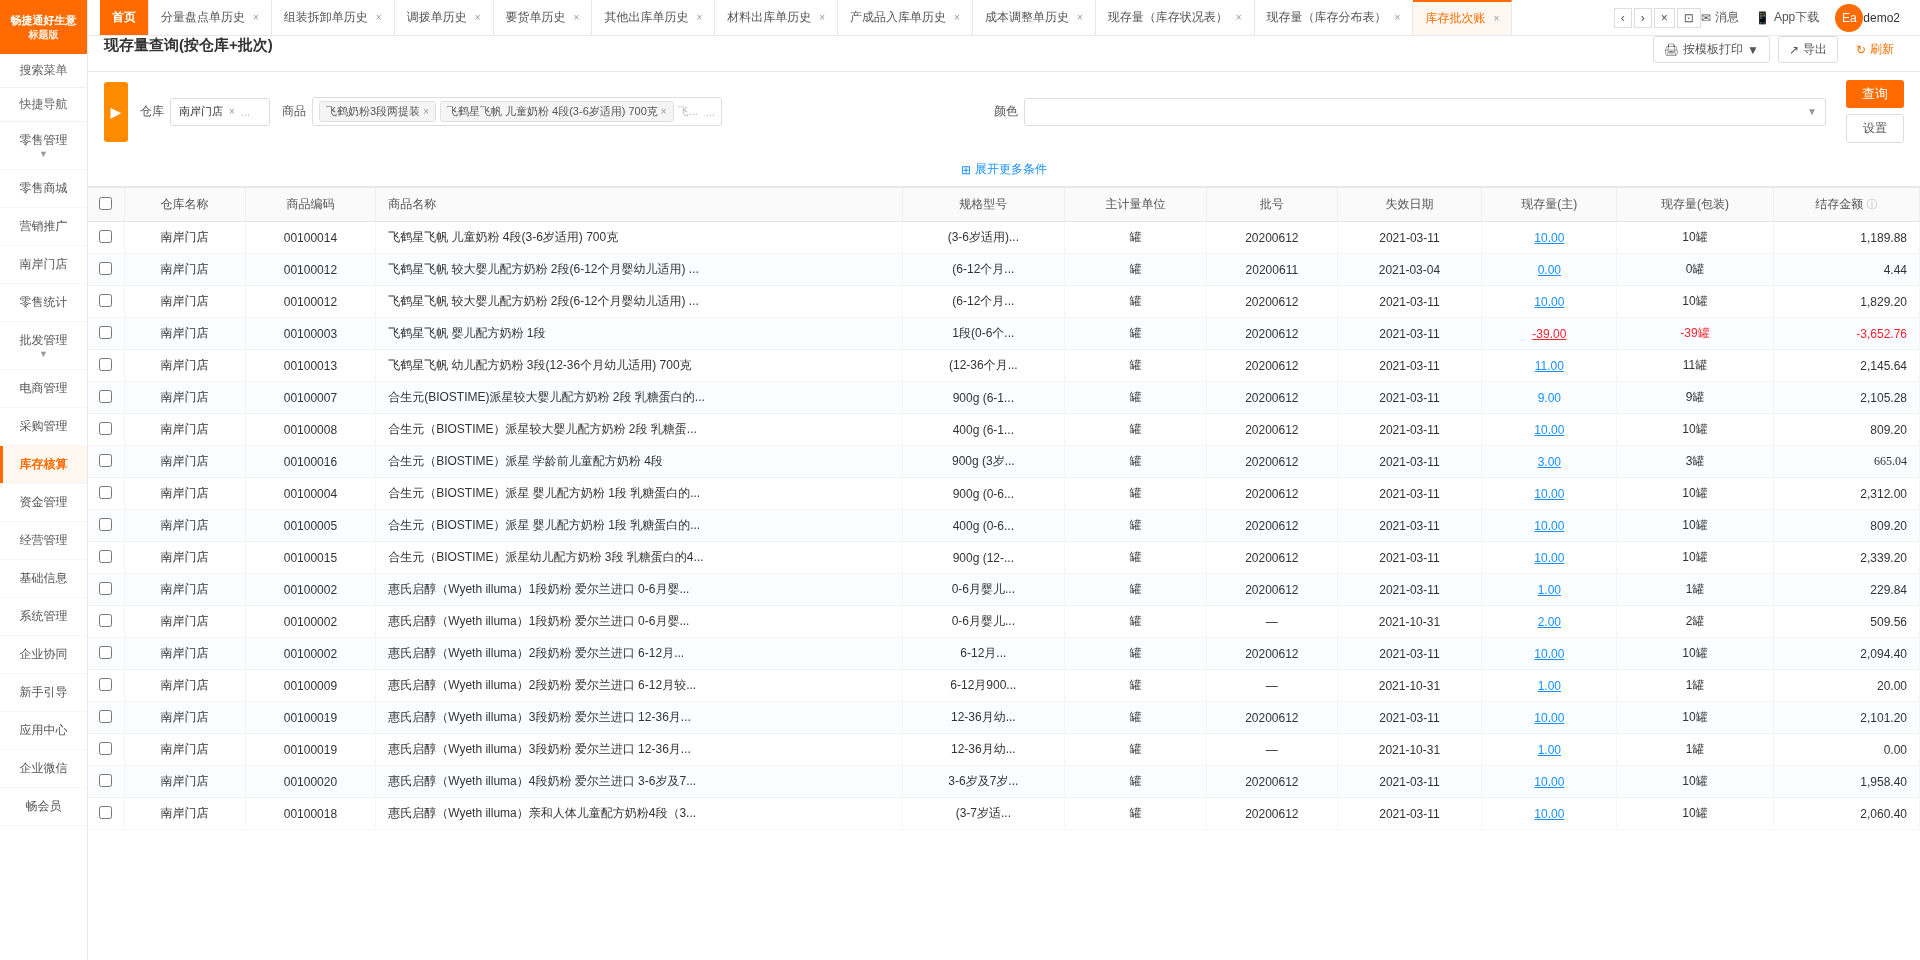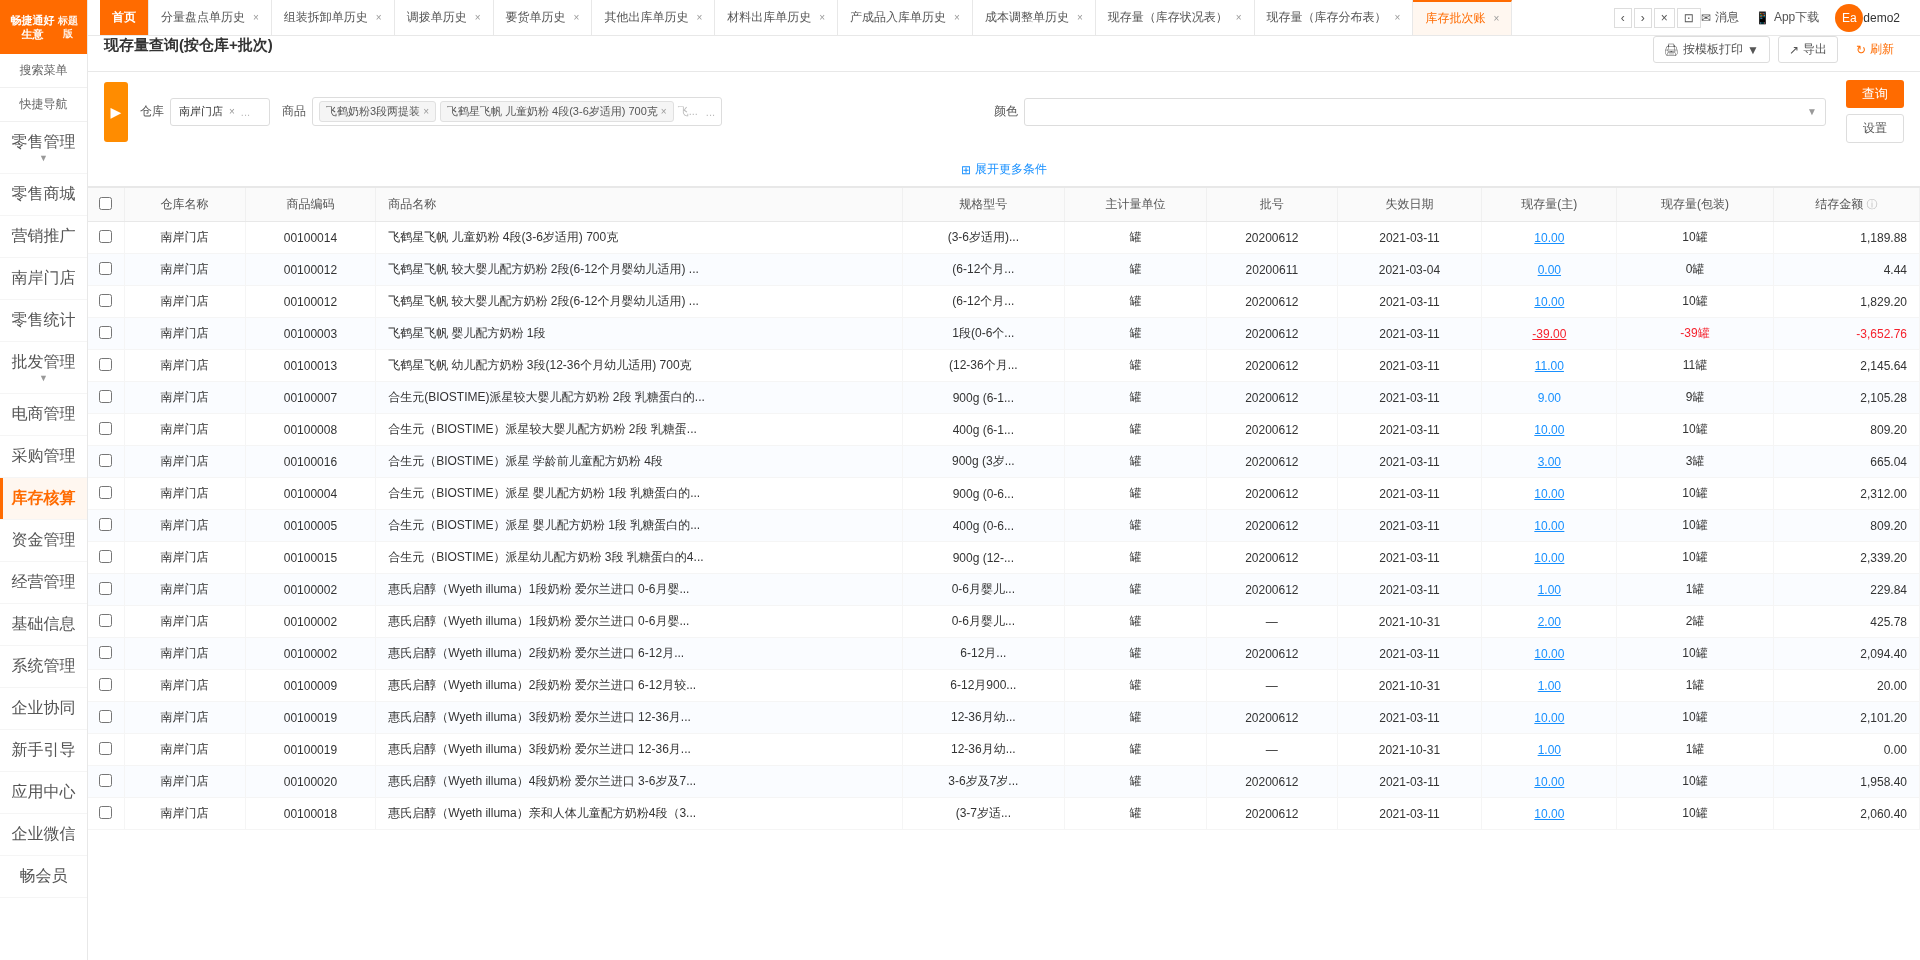--- a/index.html
+++ b/index.html
@@ -1,27 +1,27 @@
 <!DOCTYPE html>
 <html><head>
   <meta charset="utf-8">
   <style>
     * { margin: 0; padding: 0; box-sizing: border-box; }
     body { font-family: 'Microsoft YaHei', Arial, sans-serif; font-size: 12px; background: #f0f2f5; color: #333; width: 1920px; height: 960px; overflow: hidden; display: flex; }
 
     
     .sidebar { width: 88px; background: #fff; display: flex; flex-direction: column; align-items: center; border-right: 1px solid #e8e8e8; height: 960px; overflow-y: auto; }
-    .sidebar-logo { width: 100%; padding: 10px 8px; background: #ff6b00; display: flex; flex-direction: row; align-items: center; justify-content: center; height: 54px; }
+    .sidebar-logo { width: 100%; padding: 10px 8px; background: #ff6b00; display: flex; flex-direction: column; align-items: center; justify-content: center; height: 54px; }
     .sidebar-logo-text { color: #fff; font-size: 11px; font-weight: bold; text-align: center; line-height: 1.3; }
     .sidebar-search { width: 100%; padding: 8px 6px; border-bottom: 1px solid #f0f0f0; text-align: center; }
     .sidebar-search span { font-size: 12px; color: #666; }
     .sidebar-nav { width: 100%; padding: 6px 6px; border-bottom: 1px solid #f0f0f0; text-align: center; }
     .sidebar-nav span { font-size: 12px; color: #666; }
     .sidebar-item { width: 100%; padding: 10px 4px; text-align: center; cursor: pointer; border-bottom: 1px solid #f5f5f5; position: relative; }
-    .sidebar-item span { font-size: 16px; color: #555; display: block; }
+    .sidebar-item span { font-size: 12px; color: #555; display: block; }
     .sidebar-item.active { background: #fff7f0; }
     .sidebar-item.active span { color: #ff6b00; }
     .sidebar-item.active::left { content: ''; position: absolute; left: 0; top: 0; bottom: 0; width: 3px; background: #ff6b00; }
     .sidebar-item-active-bar { position: absolute; left: 0; top: 0; bottom: 0; width: 3px; background: #ff6b00; }
 
     
     .topnav { height: 36px; background: #fff; display: flex; align-items: center; padding: 0 12px; border-bottom: 1px solid #e8e8e8; overflow: hidden; }
     .topnav-tabs { display: flex; flex: 1; overflow: hidden; height: 36px; align-items: flex-end; }
     .topnav-tab { padding: 6px 12px; font-size: 12px; color: #555; cursor: pointer; border-right: 1px solid #e8e8e8; white-space: nowrap; height: 36px; display: flex; align-items: center; gap: 4px; position: relative; }
     .topnav-tab.active { color: #ff6b00; background: #fff7f0; border-top: 2px solid #ff6b00; }
@@ -431,21 +431,21 @@
       </td>
       <td>南岸门店</td>
       <td>00100016</td>
       <td class="left" style="text-align:left;padding-left:12px;max-width:300px;overflow:hidden;text-overflow:ellipsis;white-space:nowrap;">合生元（BIOSTIME）派星 学龄前儿童配方奶粉 4段</td>
       <td>900g (3岁...</td>
       <td>罐</td>
       <td>20200612</td>
       <td>2021-03-11</td>
       <td style="color:#1890ff;text-decoration:underline;cursor:pointer;">3.00</td>
       <td style="color:#333;">3罐</td>
-      <td style="text-align:right;padding-right:12px;color:#333;">665.04</td>
+      <td style="text-align:right;padding-right:12px;color:#333;font-family:Liberation Serif, serif;">665.04</td>
     </tr>
           <tr style="background: rgb(255, 255, 255);">
       <td style="text-align:center;">
         <input type="checkbox" style="">
       </td>
       <td>南岸门店</td>
       <td>00100004</td>
       <td class="left" style="text-align:left;padding-left:12px;max-width:300px;overflow:hidden;text-overflow:ellipsis;white-space:nowrap;">合生元（BIOSTIME）派星 婴儿配方奶粉 1段 乳糖蛋白的...</td>
       <td>900g (0-6...</td>
       <td>罐</td>
@@ -506,21 +506,21 @@
       </td>
       <td>南岸门店</td>
       <td>00100002</td>
       <td class="left" style="text-align:left;padding-left:12px;max-width:300px;overflow:hidden;text-overflow:ellipsis;white-space:nowrap;">惠氏启醇（Wyeth illuma）1段奶粉 爱尔兰进口 0-6月婴...</td>
       <td>0-6月婴儿...</td>
       <td>罐</td>
       <td>—</td>
       <td>2021-10-31</td>
       <td style="color:#1890ff;text-decoration:underline;cursor:pointer;">2.00</td>
       <td style="color:#333;">2罐</td>
-      <td style="text-align:right;padding-right:12px;color:#333;">425.78</td>
+      <td style="text-align:right;padding-right:12px;color:#333;">509.56</td>
     </tr>
           <tr style="background: rgb(250, 252, 255);">
       <td style="text-align:center;">
         <input type="checkbox" style="">
       </td>
       <td>南岸门店</td>
       <td>00100002</td>
       <td class="left" style="text-align:left;padding-left:12px;max-width:300px;overflow:hidden;text-overflow:ellipsis;white-space:nowrap;">惠氏启醇（Wyeth illuma）2段奶粉 爱尔兰进口 6-12月...</td>
       <td>6-12月...</td>
       <td>罐</td>

